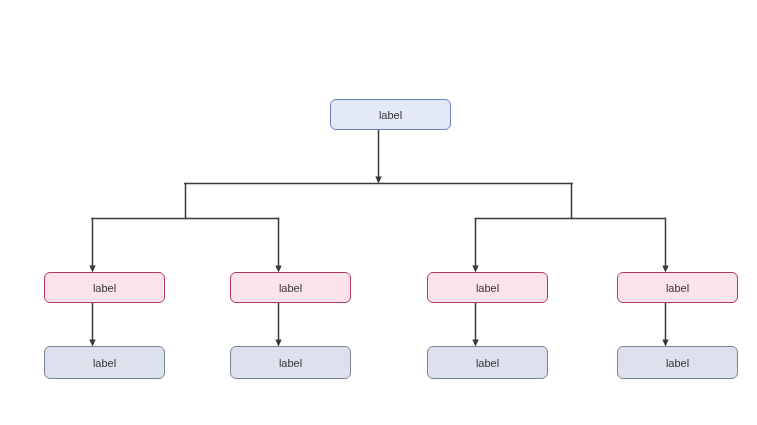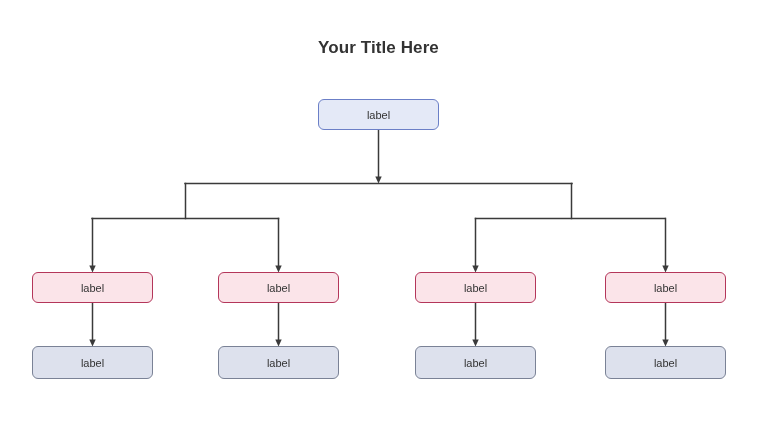--- a/index.html
+++ b/index.html
@@ -41,40 +41,40 @@
     position: absolute;
     box-sizing: border-box;
     border-radius: 6px;
     border-width: 1.6px;
     border-style: solid;
     display: flex;
     align-items: center;
     justify-content: center;
     font-size: 11px;
     color: #333333;
+    margin-left: 12px;
   }
   .node-root {
     background: #e4e9f7;
     border-color: #6b7fc7;
   }
   .node-mid {
     background: #fbe4e9;
     border-color: #b4365a;
   }
   .node-leaf {
     background: #dde1ed;
     border-color: #7a8296;
   }
 </style>
 </head>
 <body>
 
 <div id="canvas">
 
-  <div id="title">Your Title Here</div>
 
   <svg id="edges" viewBox="0 0 757 425" width="757" height="425" xmlns="http://www.w3.org/2000/svg">
     <defs>
       <marker id="arrowhead" markerWidth="8" markerHeight="8" refX="4.2" refY="4" orient="auto" markerUnits="userSpaceOnUse">
         <path d="M0.6,0.8 L7.6,4 L0.6,7.2 z" fill="#3a3a3a"></path>
       </marker>
     </defs>
 
     <g stroke="#3a3a3a" stroke-width="1.5" fill="none" stroke-linecap="square">
 

